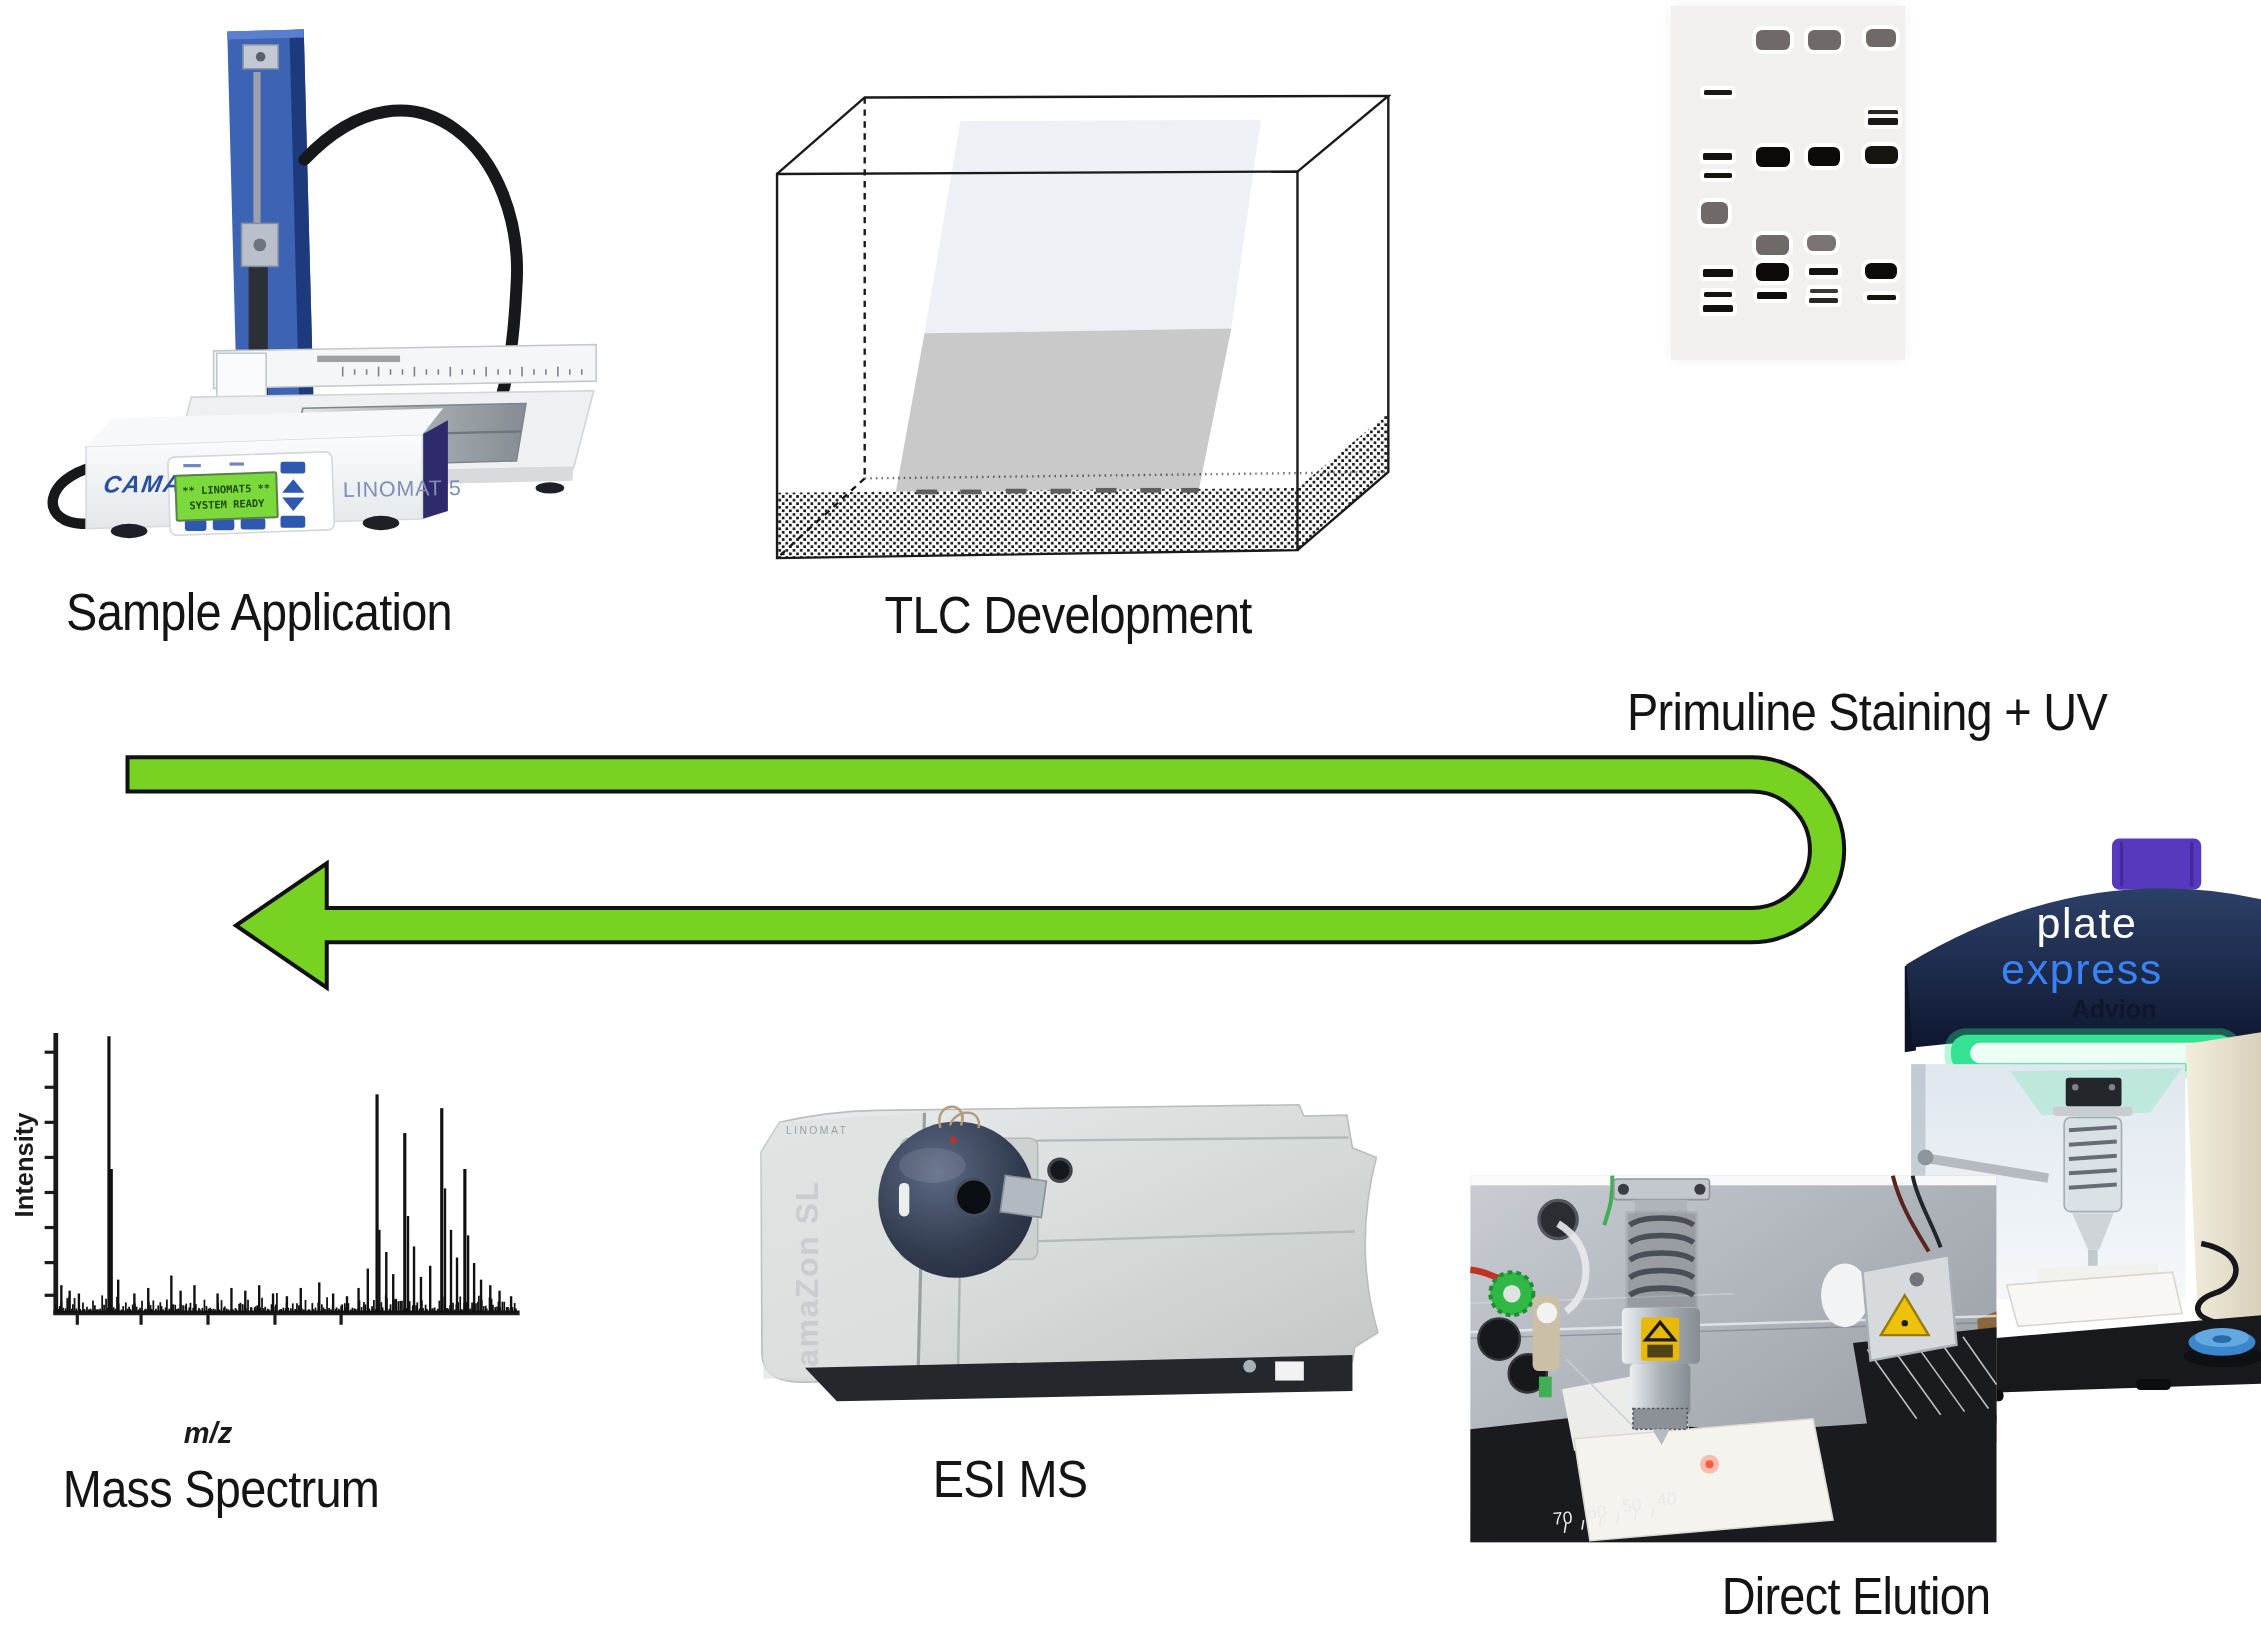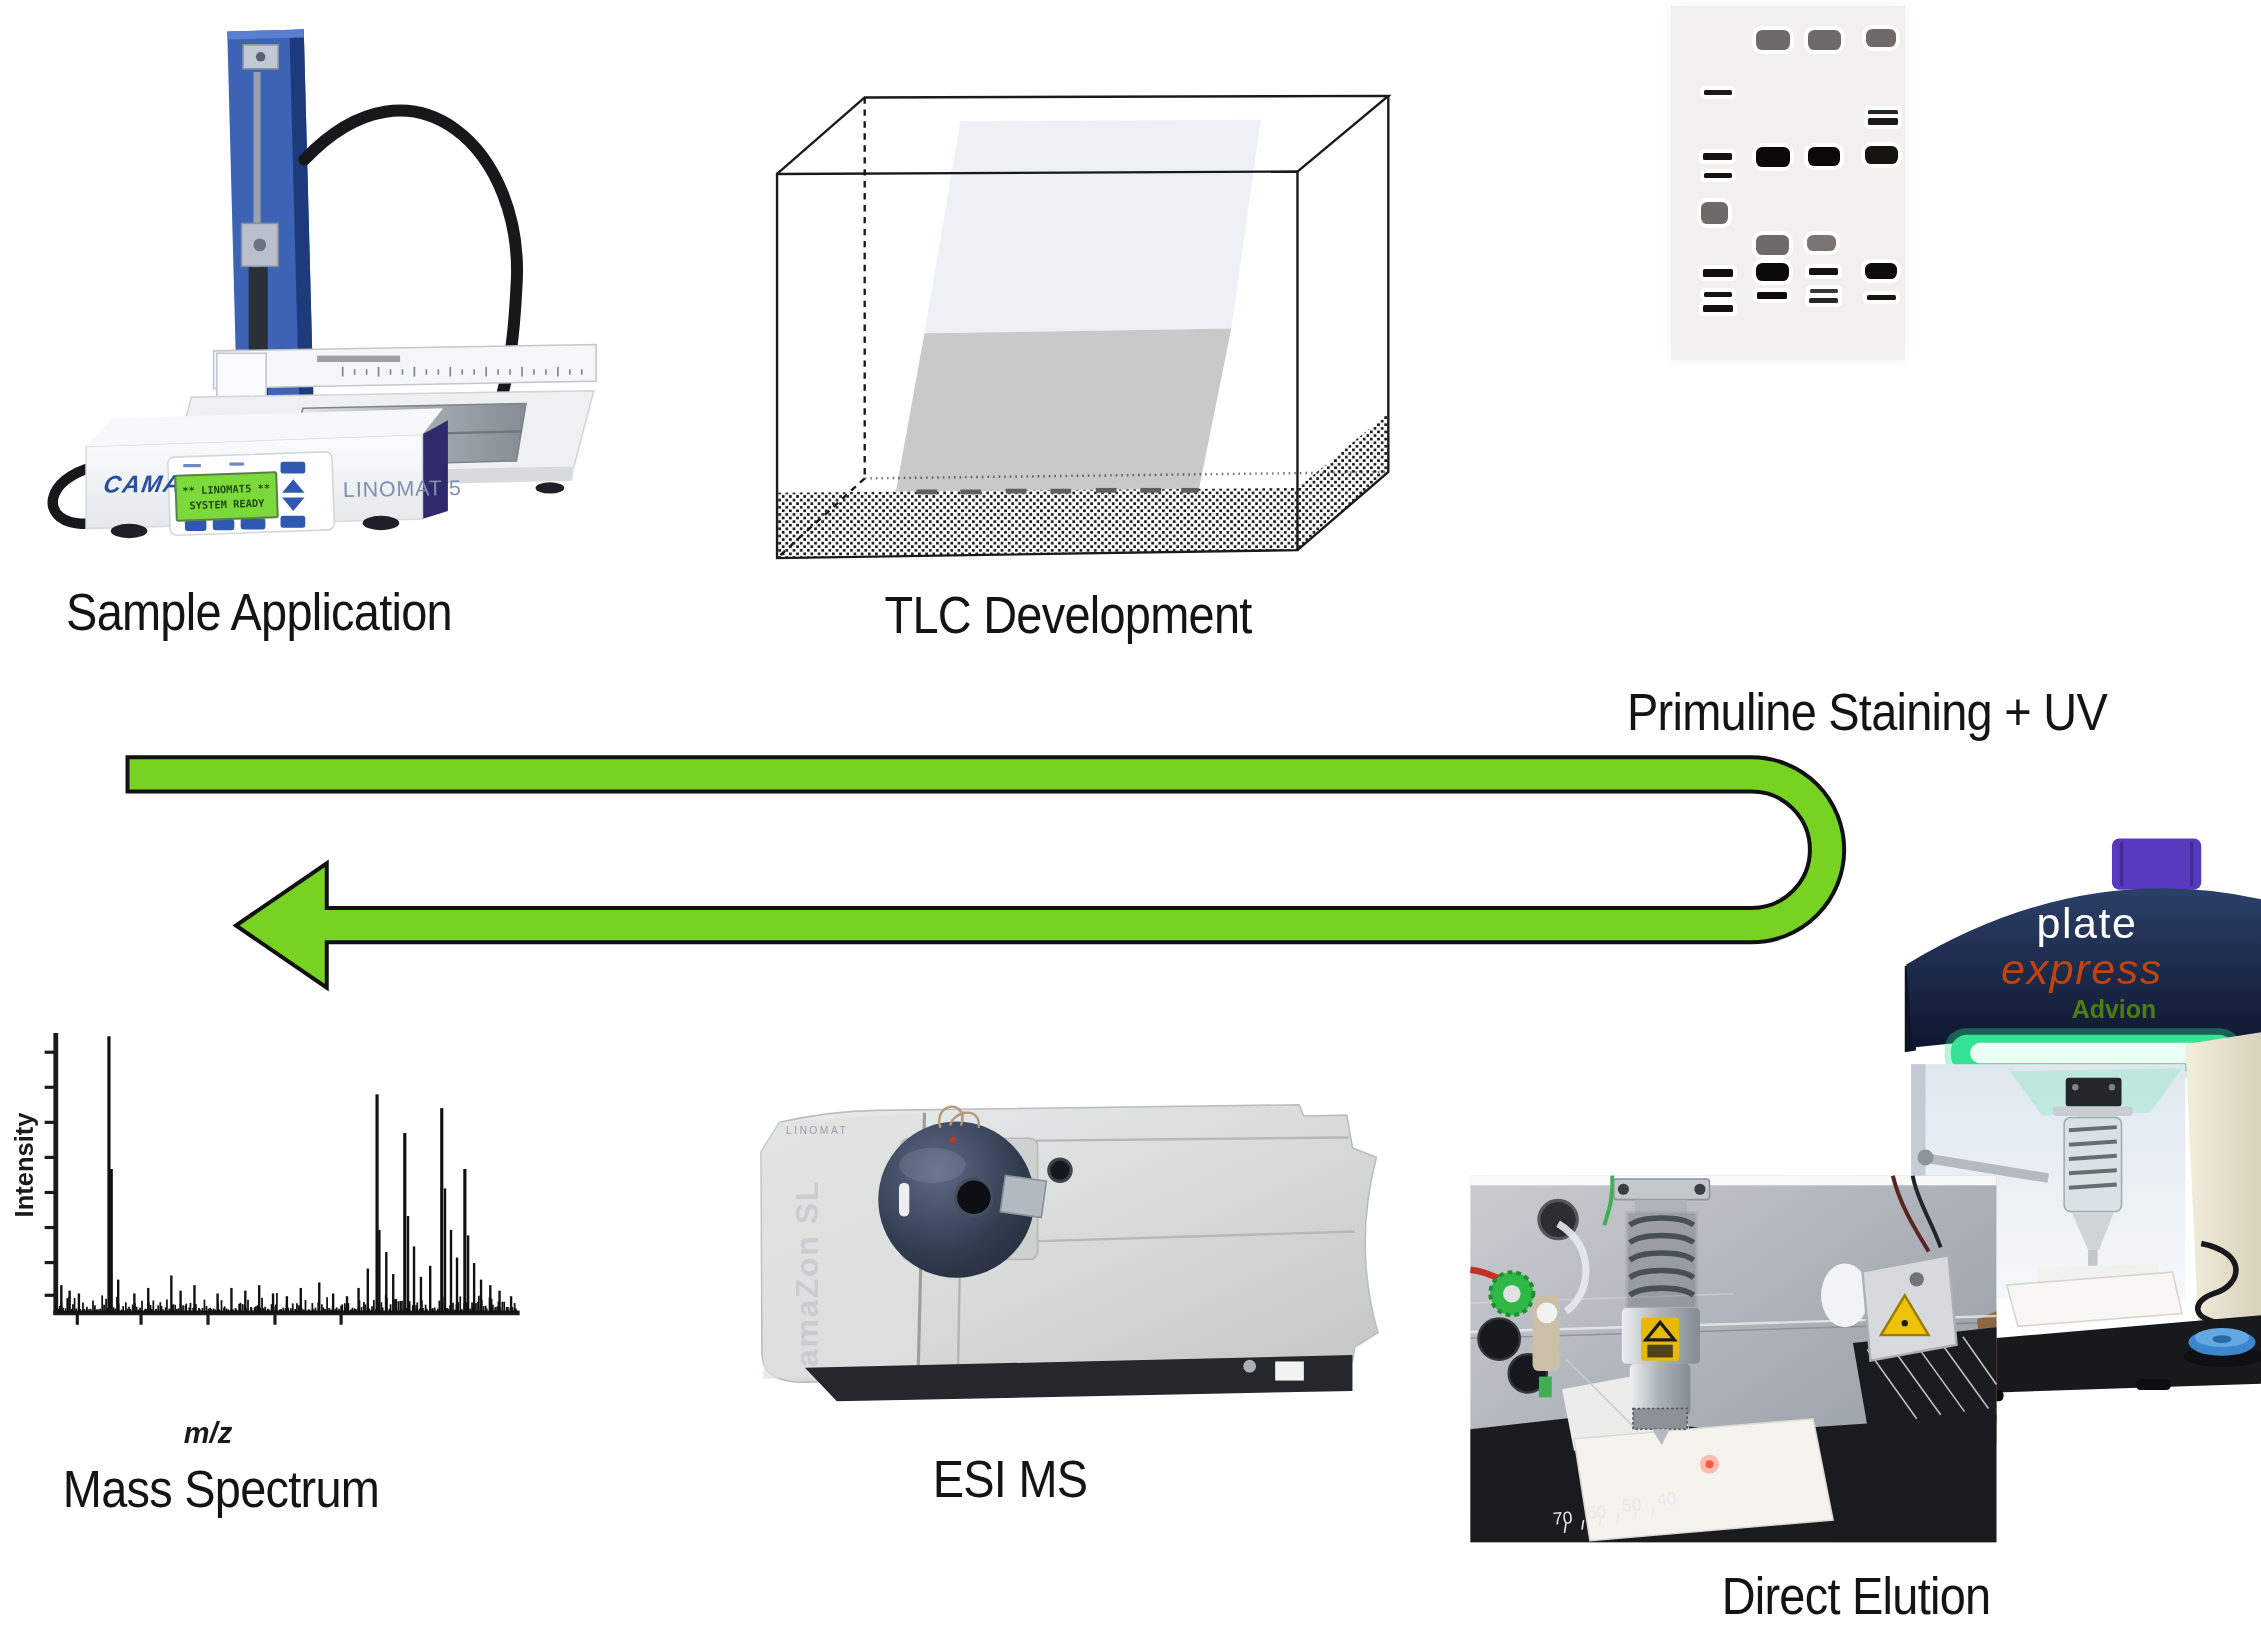--- a/index.html
+++ b/index.html
@@ -649,22 +649,22 @@
 <div class="txt" style="left:343px;top:477px;font-size:21.5px;color:#7f8fb4;letter-spacing:0.8px;transform:rotate(-1deg);">LINOMAT 5</div>
 <div class="lcd">
   <div>** LINOMAT5 **</div>
   <div>SYSTEM READY</div>
 </div>
 
 <div class="txt" style="left:786px;top:1125px;font-size:10.4px;color:#98a0a6;letter-spacing:2.4px;">LINOMAT</div>
 <div class="txt vtext" style="left:789px;top:1160px;height:207px;font-size:32px;font-weight:bold;color:#c9cdd0;letter-spacing:1.6px;">amaZon SL</div>
 
 <div class="txt" style="left:2087px;top:899px;transform:translateX(-50%);font-size:43px;color:#ffffff;letter-spacing:1.6px;">plate</div>
-<div class="txt" style="left:2082px;top:945px;transform:translateX(-50%);font-size:43px;color:#c2410c;letter-spacing:1.6px;font-style:italic;">express</div>
-<div class="txt" style="left:2114px;top:995px;transform:translateX(-50%);font-size:25px;font-weight:bold;color:#4d7c0f;">Advion</div>
+<div class="txt" style="left:2082px;top:945px;transform:translateX(-50%);font-size:43px;color:#3b82f6;letter-spacing:1.6px;">express</div>
+<div class="txt" style="left:2114px;top:995px;transform:translateX(-50%);font-size:25px;font-weight:bold;color:#0f172a;">Advion</div>
 
 <div class="rul" style="left:1553px;top:1508px;">70</div>
 <div class="rul" style="left:1587px;top:1502px;">60</div>
 <div class="rul" style="left:1622px;top:1495px;">50</div>
 <div class="rul" style="left:1657px;top:1489px;">40</div>
 
 <div class="txt" style="left:24px;top:1165px;transform:translate(-50%,-50%) rotate(-90deg);font-size:25.5px;font-weight:bold;color:#1a1a1a;">Intensity</div>
 <div class="txt" style="left:208px;top:1403px;transform:translateX(-50%);font-size:29px;font-weight:bold;font-style:italic;color:#1a1a1a;margin-top:14px;">m/z</div>
 
 </div>

